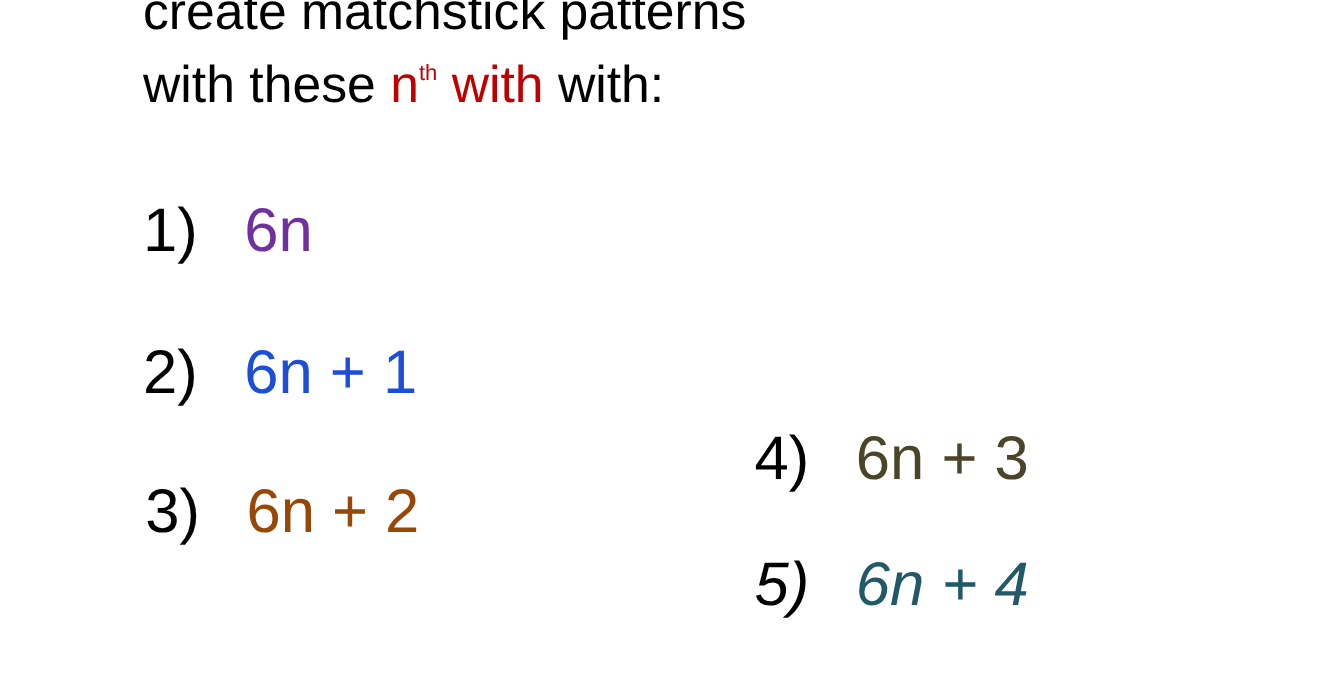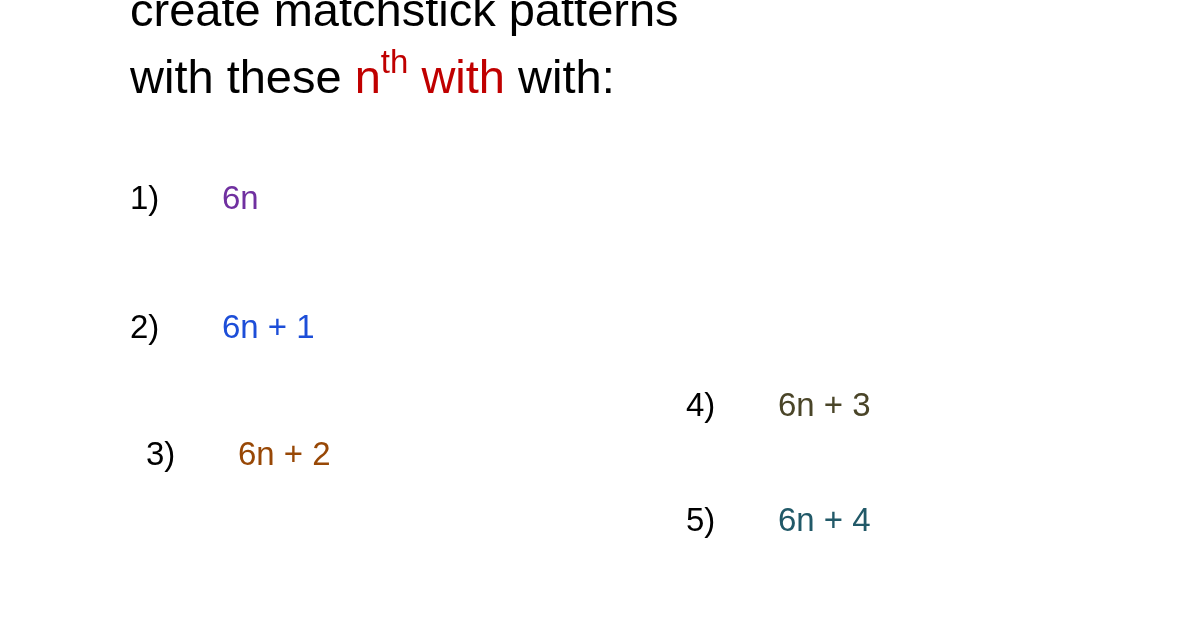--- a/index.html
+++ b/index.html
@@ -12,33 +12,33 @@
     .line {
       position: absolute;
       font-size: 47px;
       line-height: 1;
       color: #000000;
       white-space: nowrap;
     }
     .intro1 { left: 130px; top: -14px; }
     .intro2 { left: 130px; top: 53px; }
     .red { color: #c00000; }
-    sup.th { font-size: 33px; vertical-align: 20px; line-height: 0; }
+    sup.th { font-size: 20px; vertical-align: 20px; line-height: 0; }
     .rule {
       position: absolute;
-      font-size: 33px;
+      font-size: 56px;
       line-height: 1;
       white-space: nowrap;
     }
     .num { display: inline-block; width: 92px; color: #000000; }
     .r1 { left: 130px; top: 181px; }
     .r2 { left: 130px; top: 310px; }
-    .r3 { left: 146px; top: 437px; }
+    .r3 { left: 132px; top: 437px; }
     .r4 { left: 686px; top: 388px; }
-    .r5 { left: 686px; top: 503px; }
+    .r5 { left: 686px; top: 503px; font-style: italic; }
   </style>
 </head>
 <body>
 
 <div class="line intro1">create matchstick patterns</div>
 <div class="line intro2">
   <span>with these </span><span class="red"><span>n</span><sup class="th">th</sup><span> with</span></span><span> with:</span>
 </div>
 
 <div class="rule r1">

